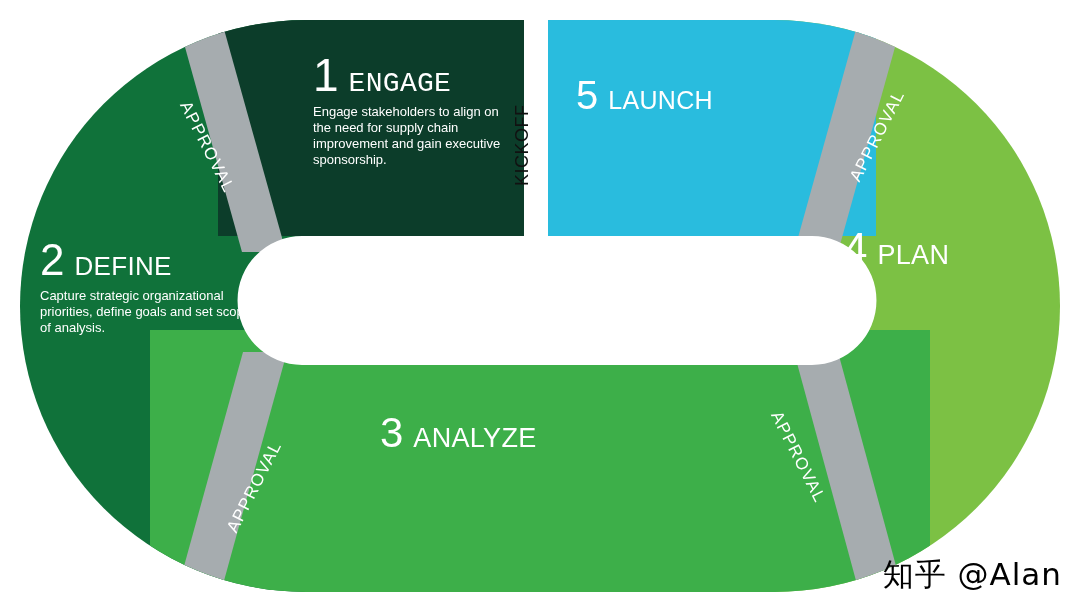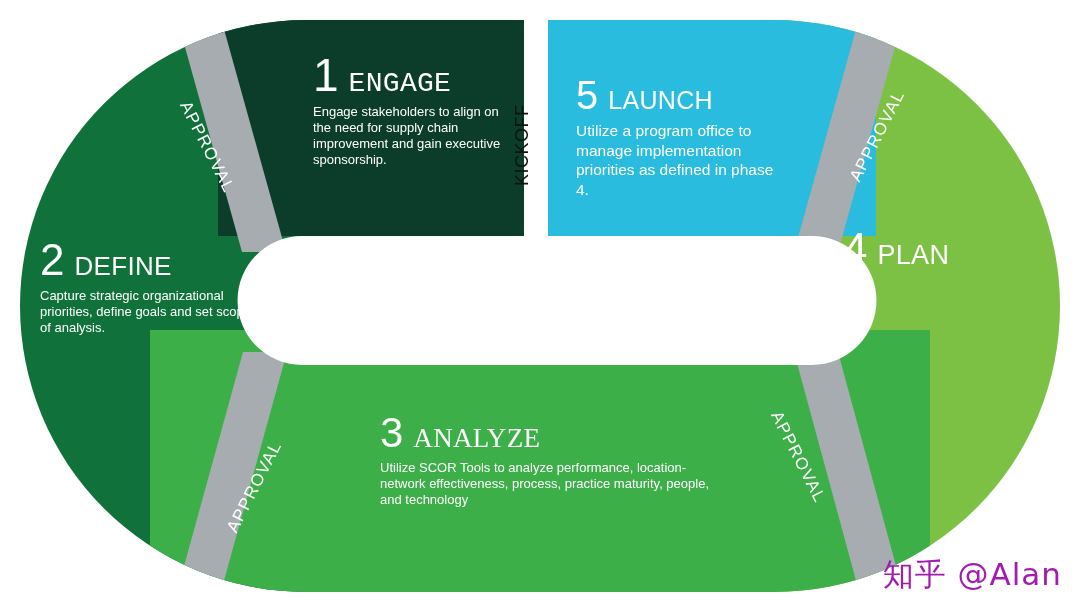--- a/index.html
+++ b/index.html
@@ -24,37 +24,37 @@
   #t-launch{left:576px;top:68px;width:200px;}
   #t-launch .seg-num{font-size:40px;}
   #t-launch .seg-title{font-size:25px;margin-top:20px;}
   #t-launch .seg-body{font-size:15.5px;line-height:1.26;}
   #t-plan .seg-body{font-size:16px;line-height:1.27;}
   #t-engage .seg-num{font-size:46px;}
   #t-engage .seg-title{font-size:28px;font-family:Liberation Mono, monospace;}
   #t-define .seg-num{font-size:44px;}
   #t-define .seg-title{font-size:26px;margin-top:8px;}
   #t-analyze .seg-num{font-size:42px;}
-  #t-analyze .seg-title{font-size:27px;font-family:Liberation Serif, serif;}
+  #t-analyze .seg-title{font-size:27px;}
 
   
   #kickoff{position:absolute;left:511px;top:85px;width:22px;height:120px;
            color:#111111;font-size:18px;letter-spacing:.5px;
            writing-mode:vertical-rl;transform:rotate(180deg);
            display:flex;align-items:center;justify-content:center;}
 
   
   .approval{position:absolute;color:#ffffff;font-size:17px;letter-spacing:1.2px;white-space:nowrap;}
   #ap-tl{left:193px;top:98px;transform:rotate(63deg);transform-origin:left top;}
   #ap-bl{left:223px;top:527px;transform:rotate(-63deg);transform-origin:left top;}
   #ap-tr{left:846px;top:176px;transform:rotate(-63deg);transform-origin:left top;}
   #ap-br{left:784px;top:408px;transform:rotate(63deg);transform-origin:left top;}
 
   
-  #watermark{position:absolute;right:18px;bottom:16px;color:#a21caf;
+  #watermark{position:absolute;right:18px;bottom:16px;color:#000000;
              font-size:31px;letter-spacing:1px;font-family:"DejaVu Sans",sans-serif;
              white-space:nowrap;}
 </style>
 </head>
 <body>
 
 <div id="stage">
 
   <svg id="diagram" viewBox="0 0 1080 612" xmlns="http://www.w3.org/2000/svg">
     <defs>
@@ -111,36 +111,34 @@
       <span class="seg-title">DEFINE</span>
     </div>
     <div class="seg-body">Capture strategic organizational priorities, define goals and set scope of analysis.</div>
   </div>
 
   <div class="seg-text" id="t-analyze">
     <div class="seg-head">
       <span class="seg-num">3</span>
       <span class="seg-title">ANALYZE</span>
     </div>
-    <div class="seg-body">Utilize SCOR Tools to analyze performance, location-network effectiveness, process, practice maturity, people, and technology</div>
   </div>
 
   <div class="seg-text" id="t-plan">
     <div class="seg-head">
       <span class="seg-num">4</span>
       <span class="seg-title">PLAN</span>
     </div>
   </div>
 
   <div class="seg-text" id="t-launch">
     <div class="seg-head">
       <span class="seg-num">5</span>
       <span class="seg-title">LAUNCH</span>
     </div>
-    <div class="seg-body">Utilize a program office to manage implementation priorities as defined in phase 4.</div>
   </div>
 
   <div id="kickoff">KICKOFF</div>
 
   <div class="approval" id="ap-tl">APPROVAL</div>
   <div class="approval" id="ap-bl">APPROVAL</div>
   <div class="approval" id="ap-tr">APPROVAL</div>
   <div class="approval" id="ap-br">APPROVAL</div>
 
   <div id="watermark">知乎 @Alan</div>

